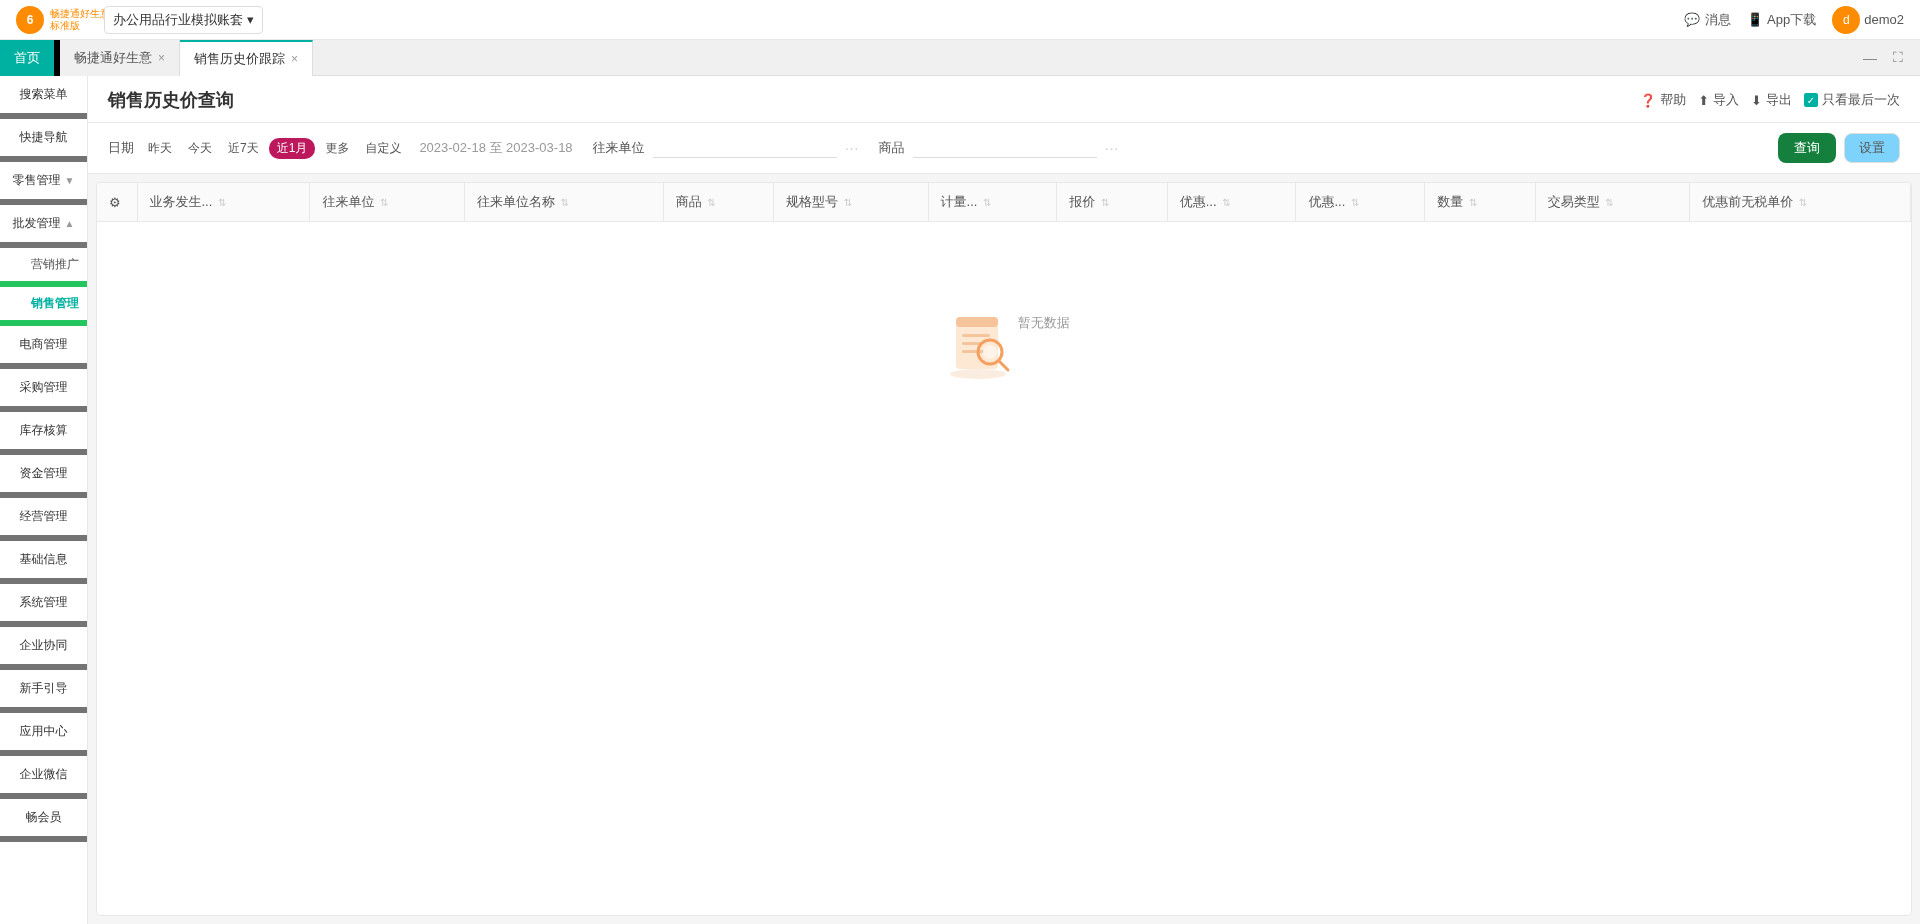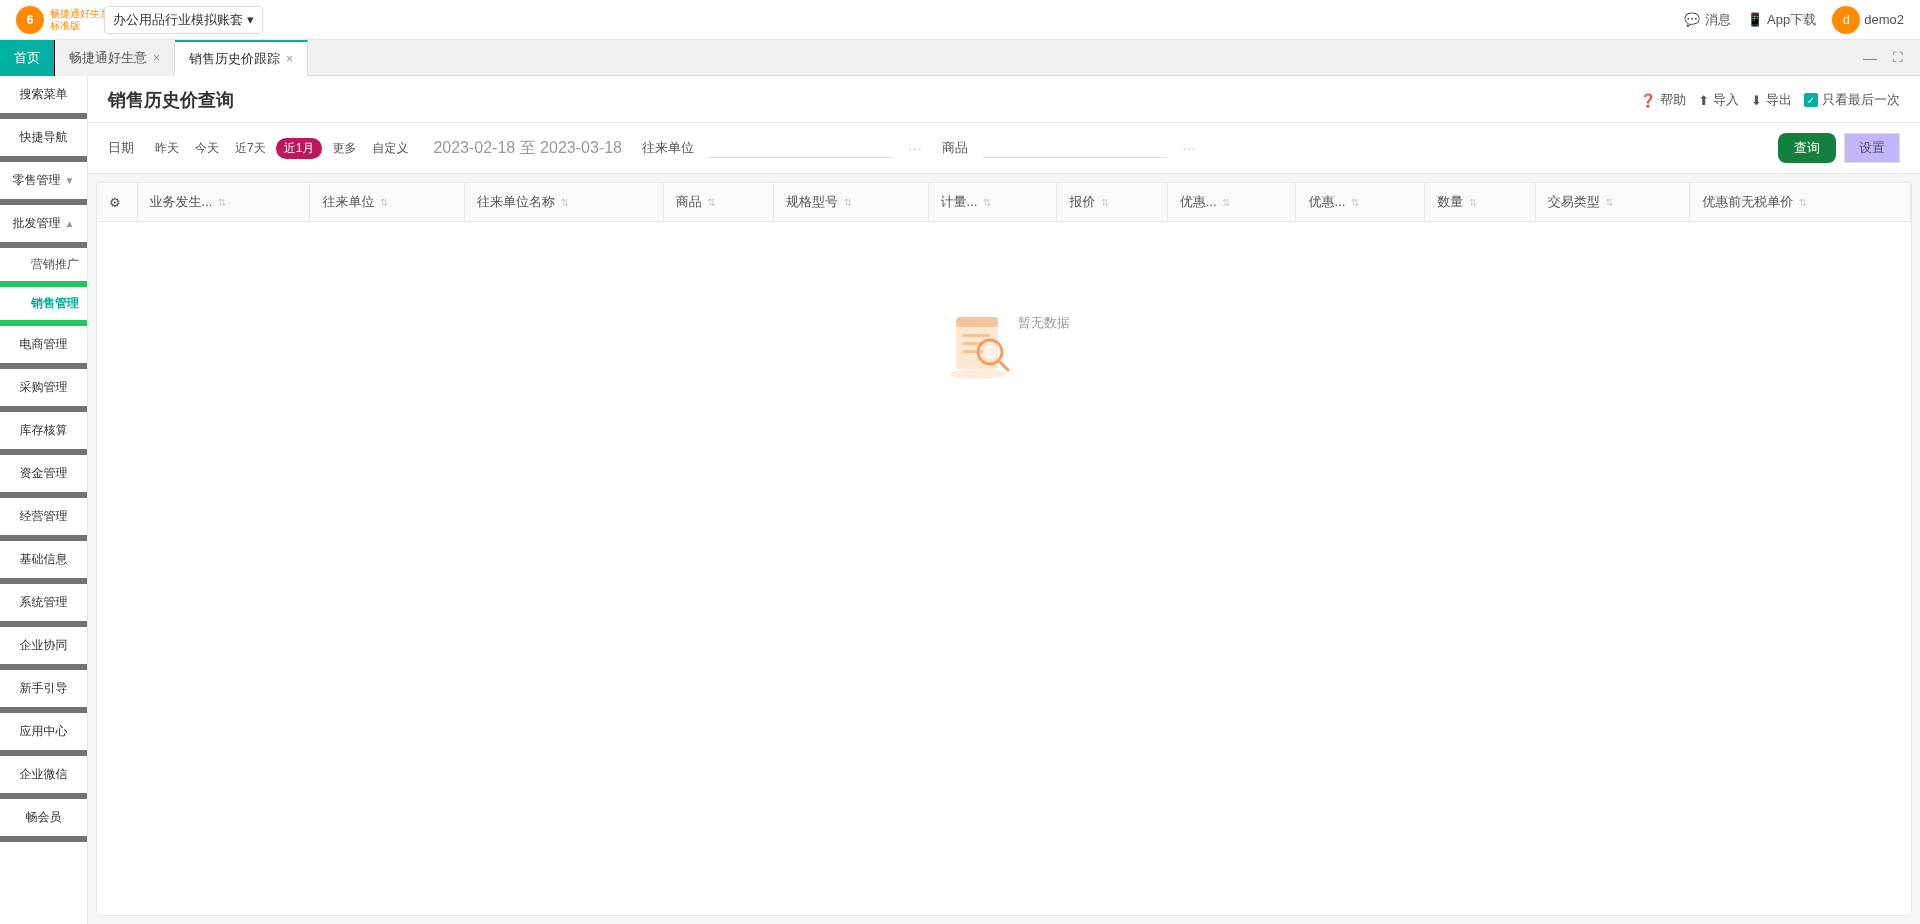--- a/index.html
+++ b/index.html
@@ -106,21 +106,21 @@
       white-space: nowrap;
     }
     .tab.active {
       background: #fff;
       color: #333;
       border-top: 2px solid #00b0a0;
     }
     .tab.home {
       background: #00b0a0;
       color: #fff;
-      border-right: 1px solid #000000;
+      border-right: 6px solid #000000;
     }
     .tab-close {
       font-size: 12px;
       color: #999;
       cursor: pointer;
       line-height: 1;
     }
     .tab-bar-spacer { flex: 1; }
     .tab-bar-actions {
       display: flex;
@@ -248,21 +248,21 @@
       padding: 10px 20px;
       display: flex;
       align-items: center;
       gap: 20px;
       flex-shrink: 0;
       border-bottom: 1px solid #e8e8e8;
     }
     .filter-group {
       display: flex;
       align-items: center;
-      gap: 15px;
+      gap: 8px;
     }
     .filter-label {
       font-size: 13px;
       color: #555;
       white-space: nowrap;
     }
     .date-shortcuts {
       display: flex;
       align-items: flex-end;
       gap: 4px;
@@ -276,21 +276,21 @@
       border: none;
       background: transparent;
     }
     .date-btn.active {
       background: #be185d;
       color: #fff;
       border-radius: 10px;
       padding: 2px 8px;
     }
     .date-range-text {
-      font-size: 16px;
+      font-size: 13px;
       color: #999;
     }
     .filter-input {
       border: none;
       border-bottom: 1px solid #ddd;
       outline: none;
       font-size: 13px;
       padding: 2px 4px;
       min-width: 120px;
       color: #333;
@@ -310,25 +310,25 @@
     .btn-primary {
       background: #15803d;
       color: #fff;
       border: none;
       padding: 6px 16px;
       border-radius: 8px;
       font-size: 13px;
       cursor: pointer;
     }
     .btn-secondary {
-      background: #c4b5fd;
+      background: #7dd3fc;
       color: #555;
       border: 1px solid #ddd;
       padding: 5px 14px;
-      border-radius: 0;
+      border-radius: 8px;
       font-size: 13px;
       cursor: pointer;
     }
 
     
     .table-wrapper {
       flex: 1;
       overflow: auto;
       background: #fff;
       margin: 8px;

